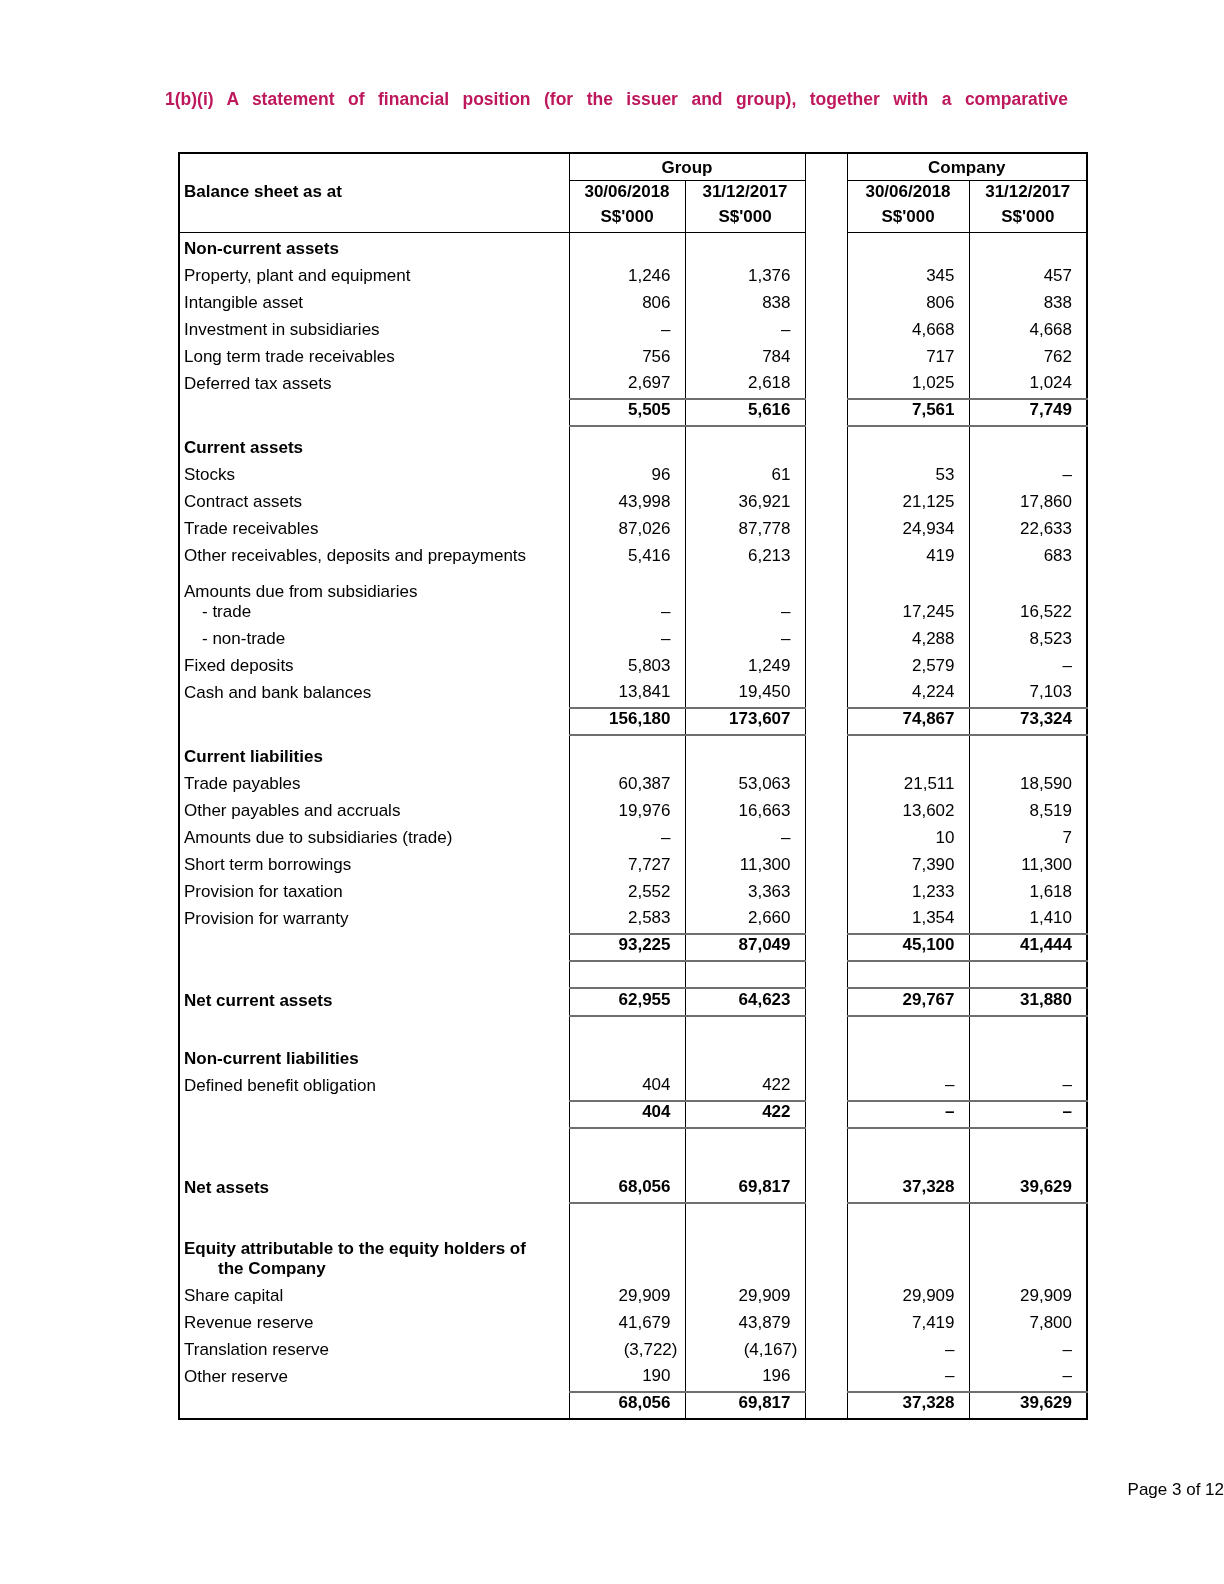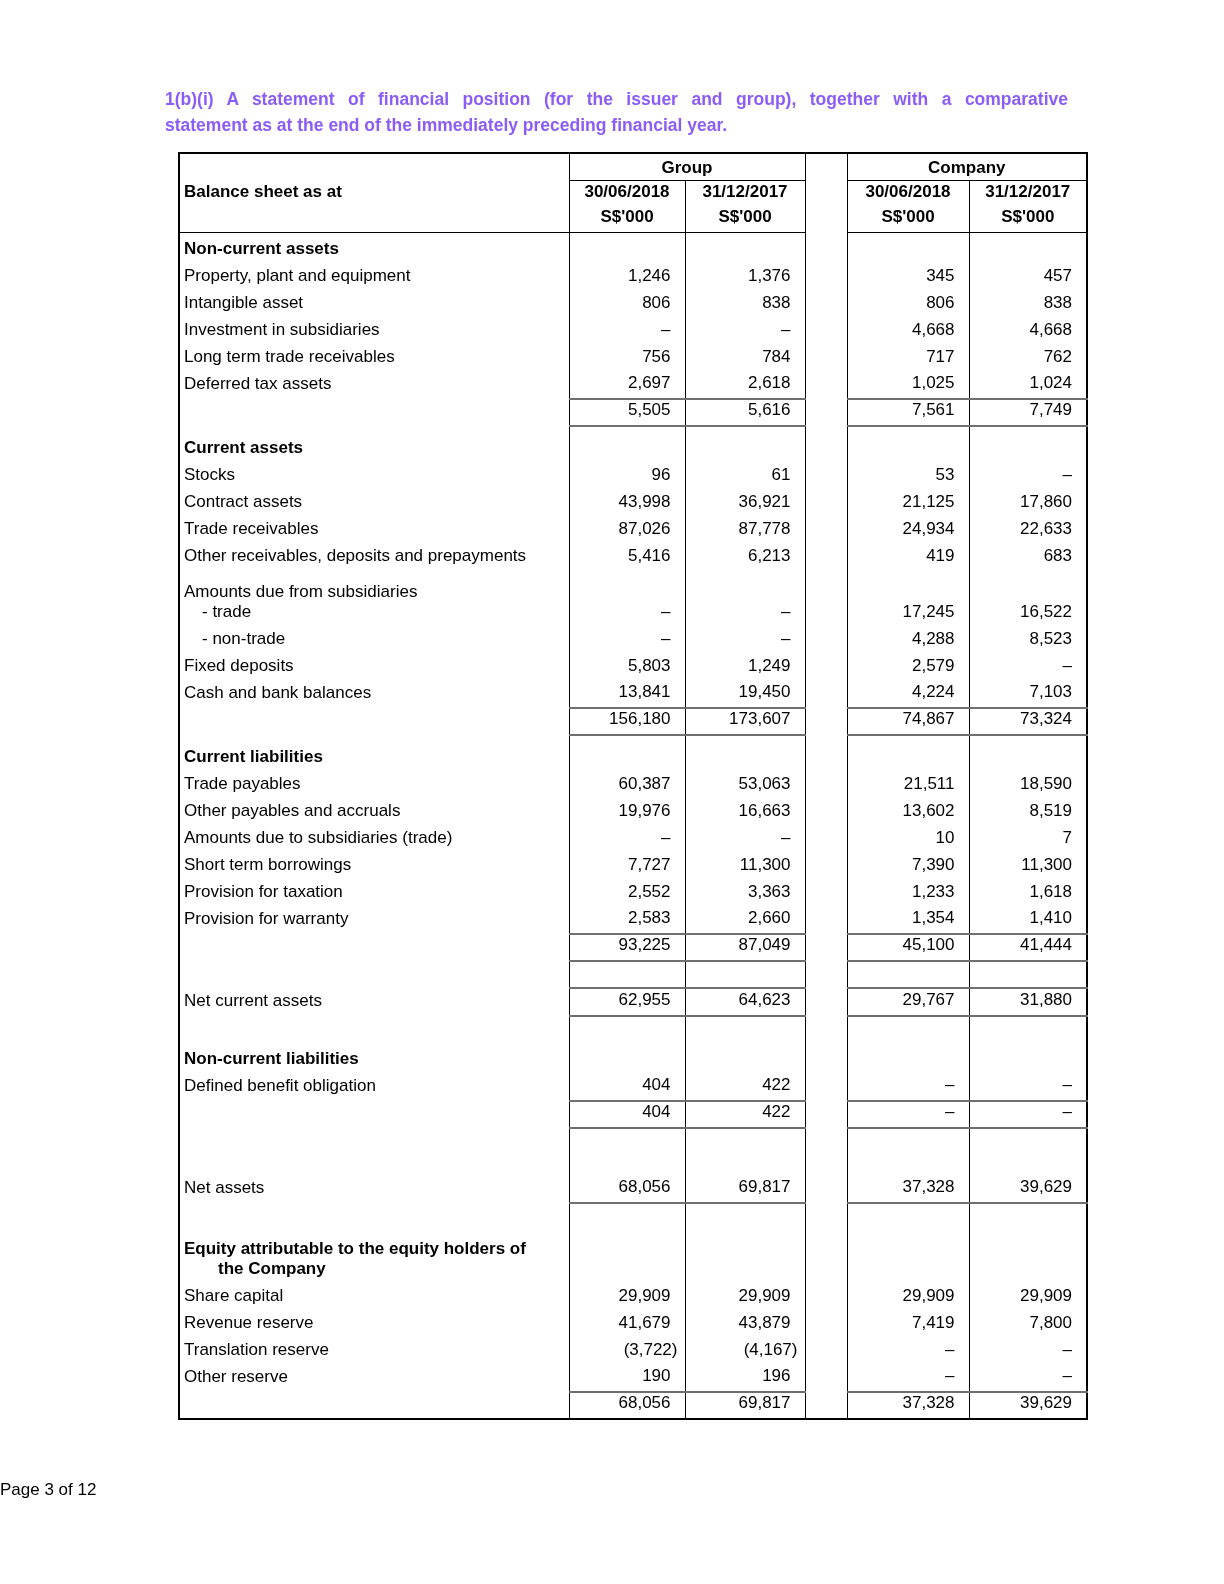--- a/index.html
+++ b/index.html
@@ -46,41 +46,40 @@
   .h-date, .h-unit { text-align: center; font-weight: bold; }
   tr.hC td.h-unit { border-bottom: 1.5px solid #000; }
 
   
   td.num { text-align: right; padding-right: 14px; }
   td.num.neg { padding-right: 7px; }
   tr.r-item td    { height: 27px; }
   tr.r-section td { height: 31px; font-weight: bold; margin-left: 44px; }
   tr.r-section.sp-before td { height: 37px; }
   tr.r-total td   { height: 27px; }
-  tr.r-total td.num, tr.r-net td.num, tr.r-net td.lab-txt { font-weight: normal; }
+  tr.r-total td.num, tr.r-net td.num, tr.r-net td.lab-txt { font-weight: bold; }
   tr.r-net td { height: 28px; margin-top: 40px; }
   tr.lt td.num { border-top: 2px solid #6f6f6f; }
   tr.lb td.num { border-bottom: 2px solid #6f6f6f; }
   tr.tight-b td { padding-bottom: 0; height: 31px; }
   tr.tight-a td { height: 24px; }
   .ind-1 { padding-left: 22px; }
   .lbl2 { padding-left: 34px; }
   tr.r-eqhdr td { height: 54px; font-weight: bold; }
 
   .footer {
     position: absolute; top: 1480px; left: 0; width: 1224px;
-    text-align: left; font-size: 17px;
+    text-align: right; font-size: 17px;
   }
 </style>
 </head>
 <body>
 
-<div class="title-block" style="color: #8b5cf6;">
+<div class="title-block" style="color: #be185d;">
   <span class="title-line1">1(b)(i)   A statement of financial position (for the issuer and group), together with a comparative</span>
-  <span class="title-line2">statement as at the end of the immediately preceding financial year.</span>
 </div>
 
 <table class="bs">
   <colgroup>
     <col class="w-lab">
       <col class="w-g1">
       <col class="w-g2">
       <col class="w-sp">
       <col class="w-c1">
       <col class="w-c2">

